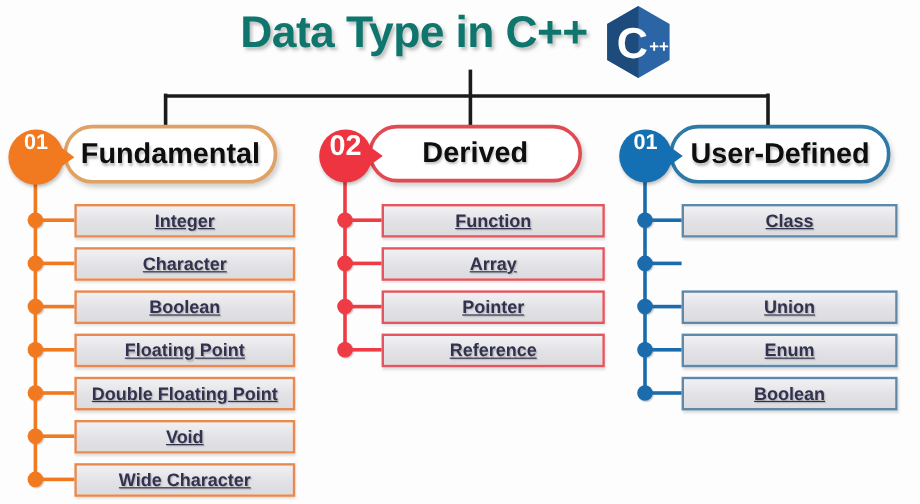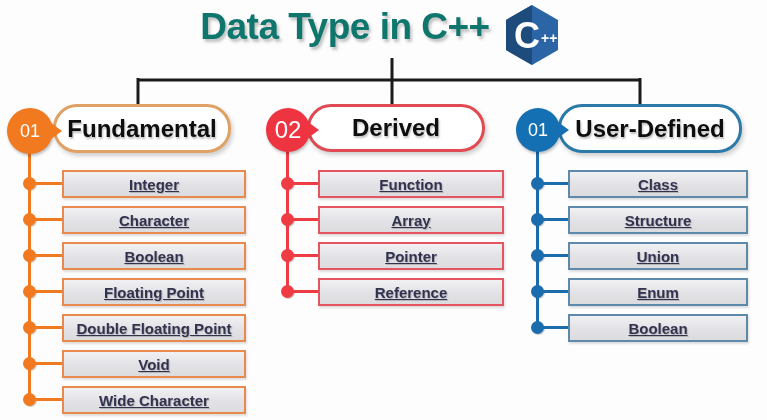--- a/index.html
+++ b/index.html
@@ -14,22 +14,22 @@
 
   
   .tree{position:absolute;left:0;top:0;pointer-events:none;}
 
   
   .col{position:absolute;top:0;height:420px;}
   .col1{left:0;width:256px;}
   .col2{left:255px;width:255px;}
   .col3{left:505px;width:262px;}
 
-  .badge{position:absolute;border-radius:50%;color:#fff;font-weight:normal;
-         display:flex;align-items:center;justify-content:center;
+  .badge{position:absolute;border-radius:50%;color:#fff;font-weight:bold;
+         display:flex;justify-content:center;
          box-shadow:1px 2px 3px rgba(0,0,0,0.25);z-index:3;}
   .pt{position:absolute;right:-9px;top:50%;transform:translateY(-50%);width:0;height:0;
       border-top:8px solid transparent;border-bottom:8px solid transparent;}
   .pill{position:absolute;background:#fff;display:flex;align-items:center;justify-content:center;
         font-weight:bold;font-size:24px;color:#0e0e0e;border-radius:24px;border:3px solid;
         box-shadow:2px 3px 4px rgba(0,0,0,0.18);z-index:2;
         text-shadow:1px 2px 2px rgba(130,130,130,0.5);}
   .vline{position:absolute;width:3px;z-index:1;}
 
   .row{position:absolute;left:0;right:0;height:28px;}
@@ -179,21 +179,20 @@
     <div class="vline"></div>
 
     <div class="row" style="top:170px">
       <span class="dot"></span>
         <span class="tick"></span>
       <div class="item">Class</div>
     </div>
     <div class="row" style="top:206px">
       <span class="dot"></span>
         <span class="tick"></span>
-      <div class="item">Structure</div>
     </div>
     <div class="row" style="top:242px">
       <span class="dot"></span>
         <span class="tick"></span>
       <div class="item">Union</div>
     </div>
     <div class="row" style="top:278px">
       <span class="dot"></span>
         <span class="tick"></span>
       <div class="item">Enum</div>

